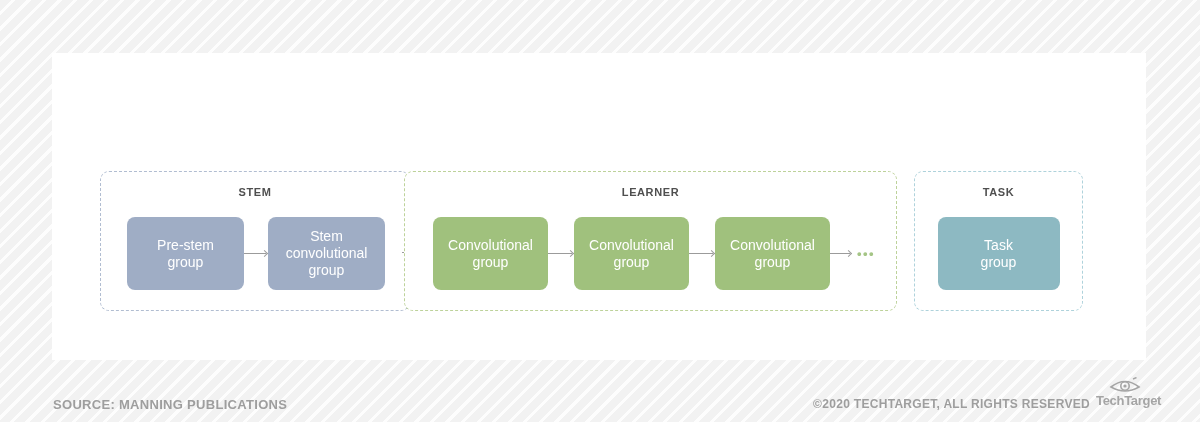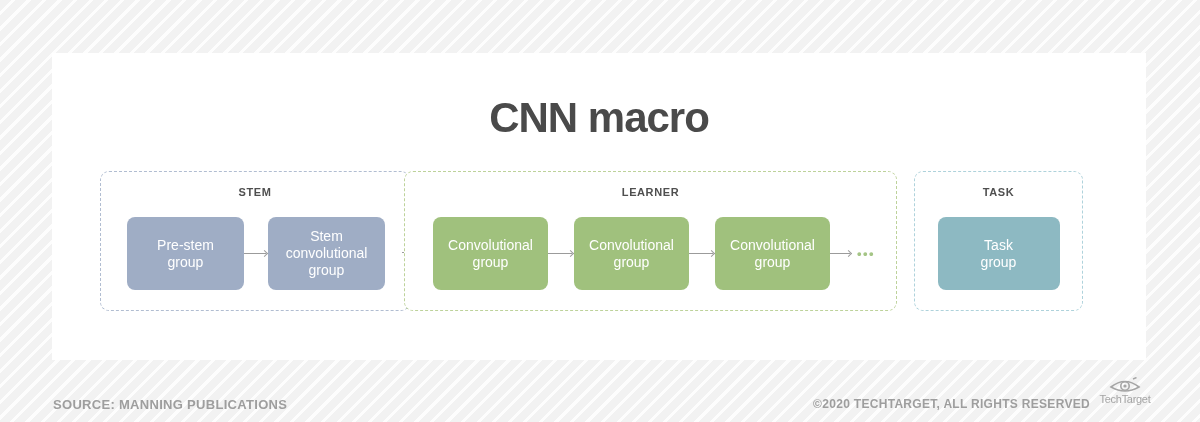--- a/index.html
+++ b/index.html
@@ -85,31 +85,30 @@
   .footer-copyright {
     position:absolute; right:110px; top:397px;
     font-size:12px; font-weight:bold; letter-spacing:0.3px; color:#9e9e9e;
   }
   .logo {
     position:absolute; left:1096px; top:377px; width:58px;
     text-align:center; color:#a5a5a5;
   }
   .logo-eye { display:block; margin:0 auto; }
   .logo-text {
-    display:block; font-size:11px; font-weight:normal; letter-spacing:-0.3px;
+    display:block; font-size:13px; font-weight:bold; letter-spacing:-0.3px;
     color:#a5a5a5; margin-top:0px;
   }
 </style>
 </head>
 <body>
 
 <div id="page">
   <div class="card">
 
-    <div class="title">CNN macro</div>
 
     <div class="group group-stem" style="border-color: rgb(177, 189, 209);">
       <div class="group-label">STEM</div>
       <div class="node-row row-stem">
         <div class="node node-stem" style="background-color: rgb(159, 173, 197);">Pre-stem
 group</div>
         <div class="arrow arrow-s">
             <span class="line"></span>
             <span class="head"></span>
           </div>

